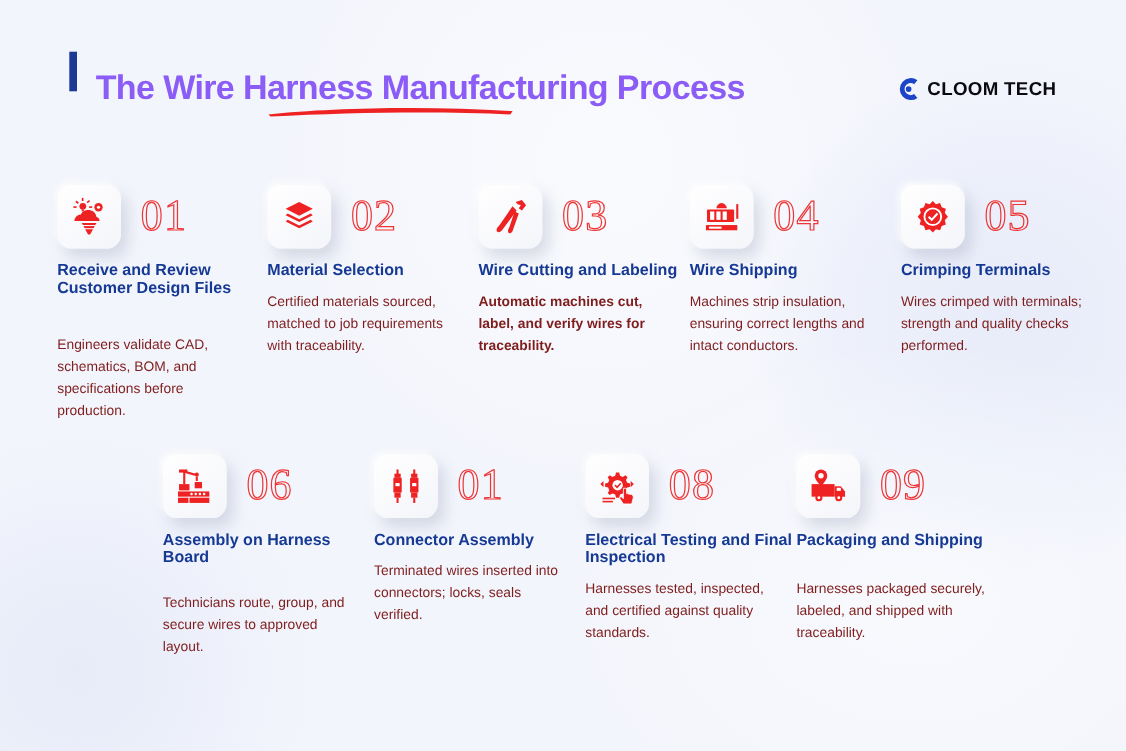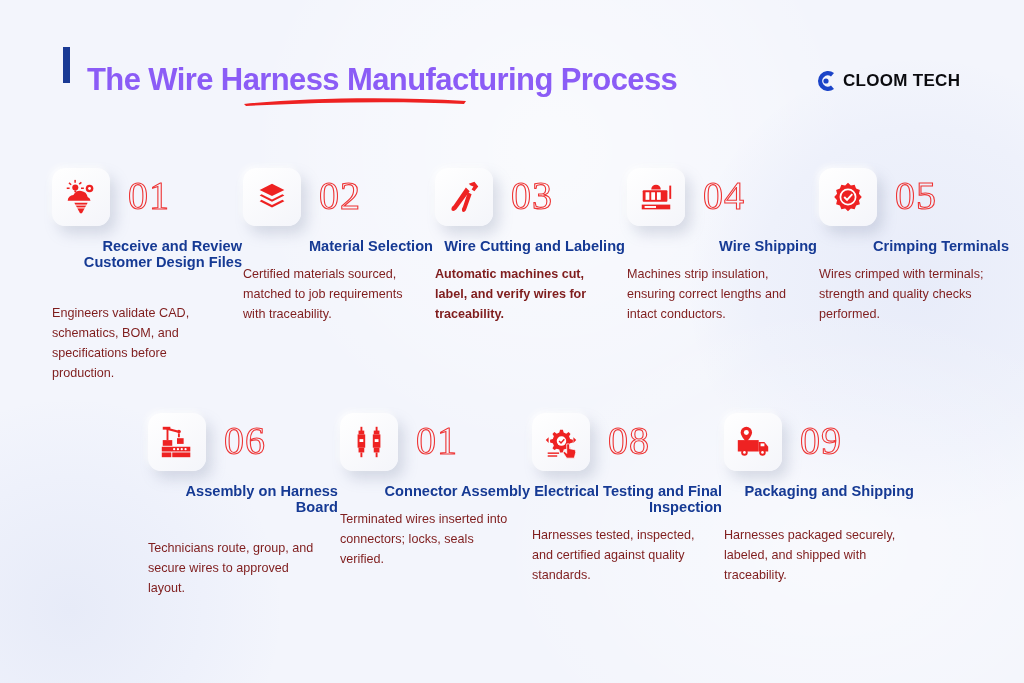--- a/index.html
+++ b/index.html
@@ -41,21 +41,21 @@
     }
     .tile svg { width: 38px; height: 38px; }
     .num {
       position: absolute; left: 76px; top: 4px;
       font-size: 40px; font-weight: 400; letter-spacing: 1px;
       color: transparent; -webkit-text-stroke: 1.1px #ee3535;
       font-family: Liberation Serif, serif;
     }
     .step-title {
       position: absolute; left: 0; top: 70px; width: 190px;
-      font-size: 14.6px; font-weight: 700; color: #163a94; line-height: 16px; text-align: right;
+      font-size: 14.6px; font-weight: 700; color: #163a94; line-height: 16px;
     }
     .step-desc {
       position: absolute; left: 0; width: 175px;
       font-size: 12.6px; color: #7f1d1d; line-height: 20px;
     }
   </style>
 </head>
 <body>
 
 <div class="bg-layer">

